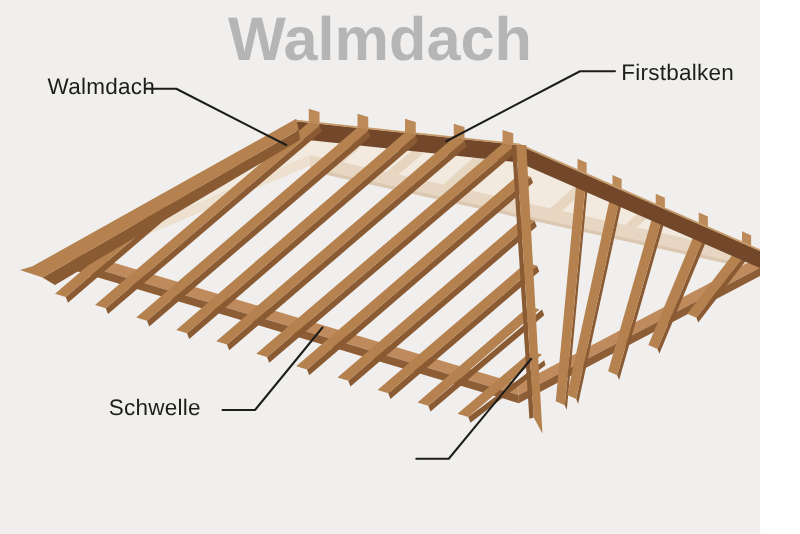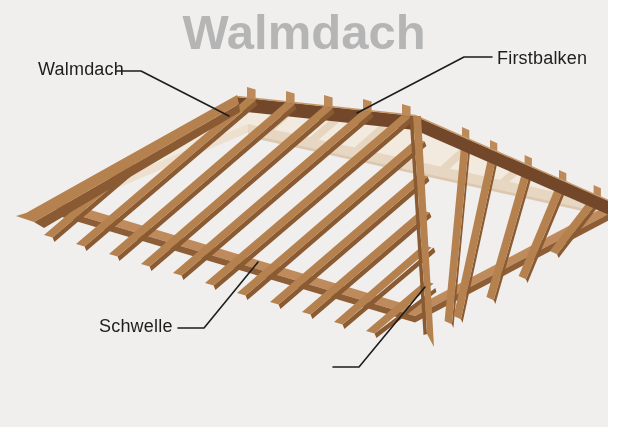--- a/index.html
+++ b/index.html
@@ -152,15 +152,15 @@
     <g>
       <polyline class="leader" points="116,71 141,71 229,116"></polyline>
       <polyline class="leader" points="492,57 464,57 357,113"></polyline>
       <polyline class="leader" points="178,328 204,328 258,262"></polyline>
       <polyline class="leader" points="333,367 359,367 425,287"></polyline>
     </g>
   </svg>
 
   <div class="label" style="left:38px;top:59px">Walmdach</div>
   <div class="label" style="left:497px;top:48px">Firstbalken</div>
-  <div class="label" style="left:99px;top:316px">Schwelle</div>
+  <div class="label" style="left:87px;top:316px">Schwelle</div>
 
 </div>
 
 </body></html>

